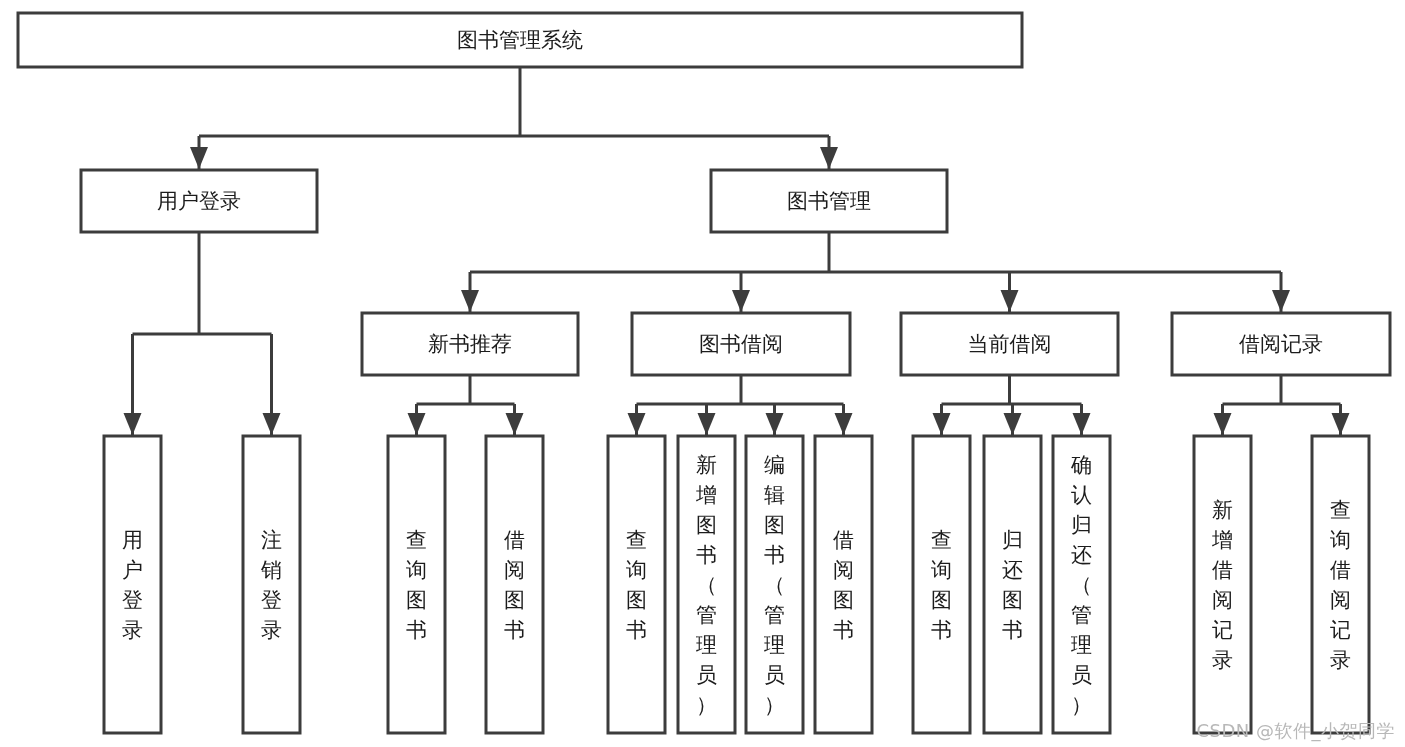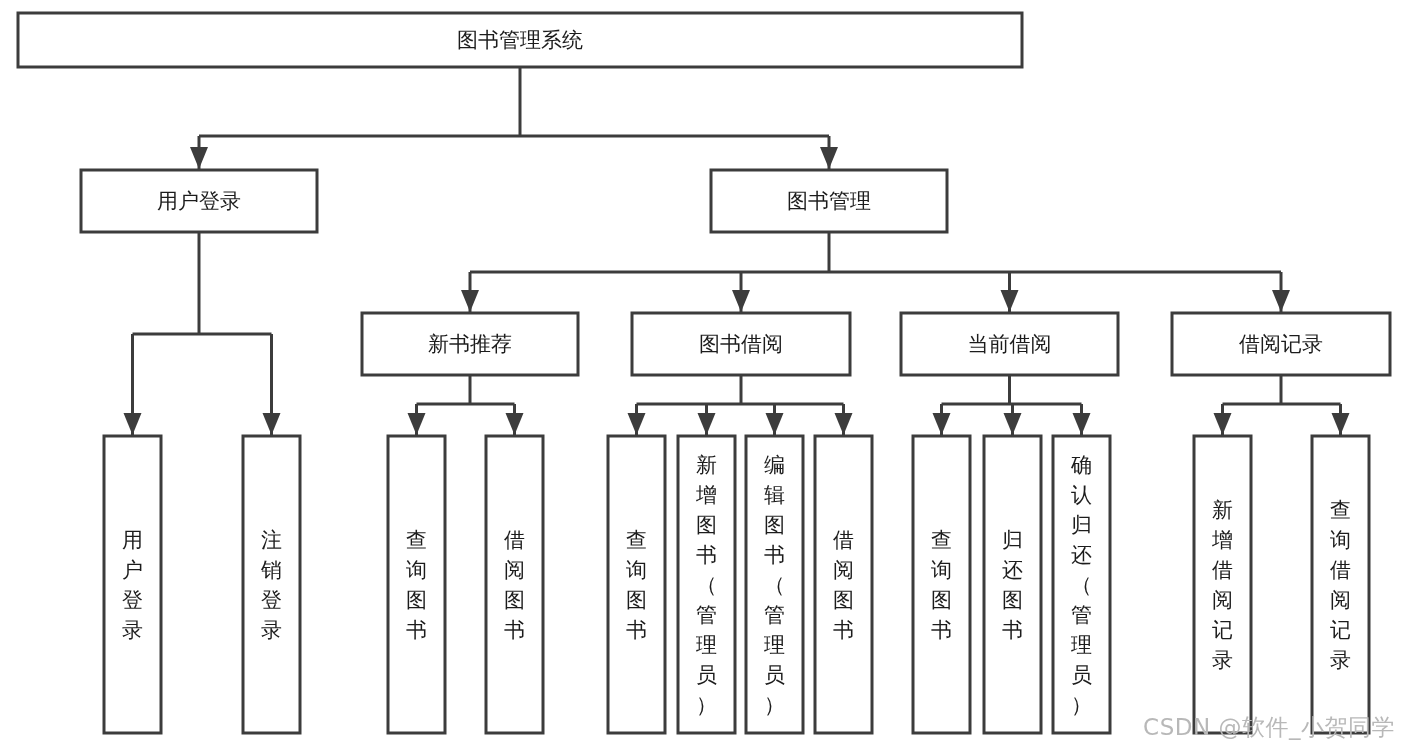--- a/index.html
+++ b/index.html
@@ -46,21 +46,21 @@
     font-family: "DejaVu Sans", "Liberation Sans", sans-serif;
     font-size: 21px;
     fill: #1c1c1c;
     text-anchor: middle;
   }
   .watermark {
     position: absolute;
     right: 10px;
     bottom: 4px;
     font-family: "DejaVu Sans", "Liberation Sans", sans-serif;
-    font-size: 23px;
+    font-size: 18px;
     color: #b8b8b8;
     letter-spacing: 0.5px;
     white-space: nowrap;
     pointer-events: none;
   }
 </style>
 </head>
 <body>
 
 <div id="diagram-root">

